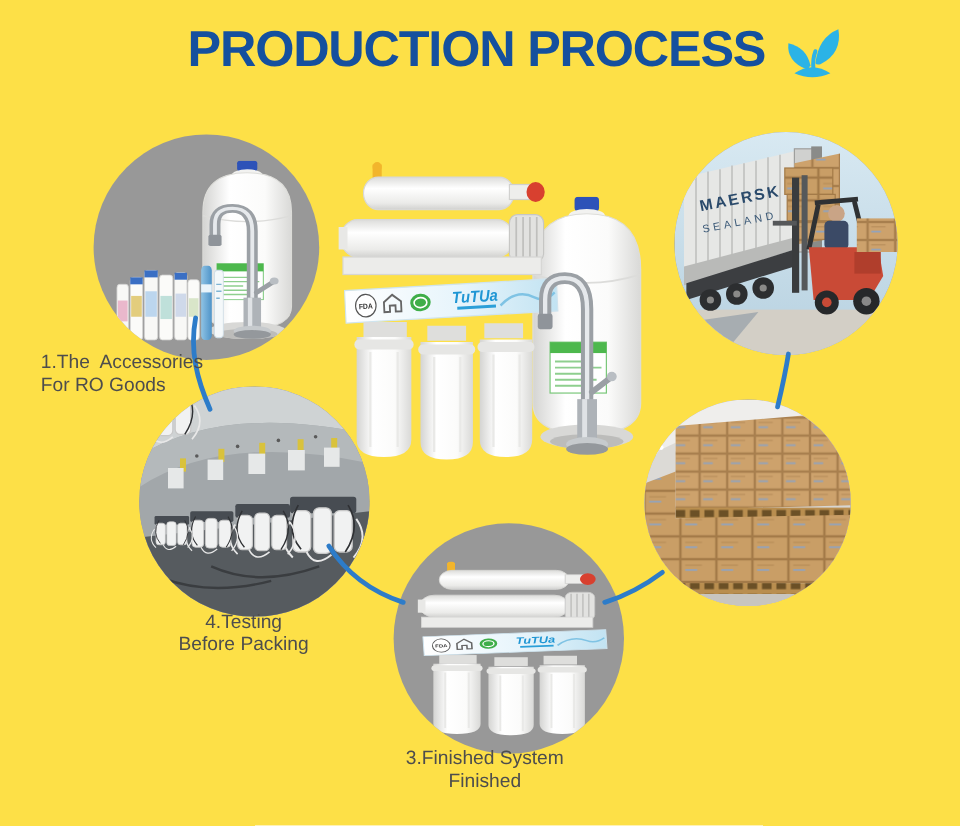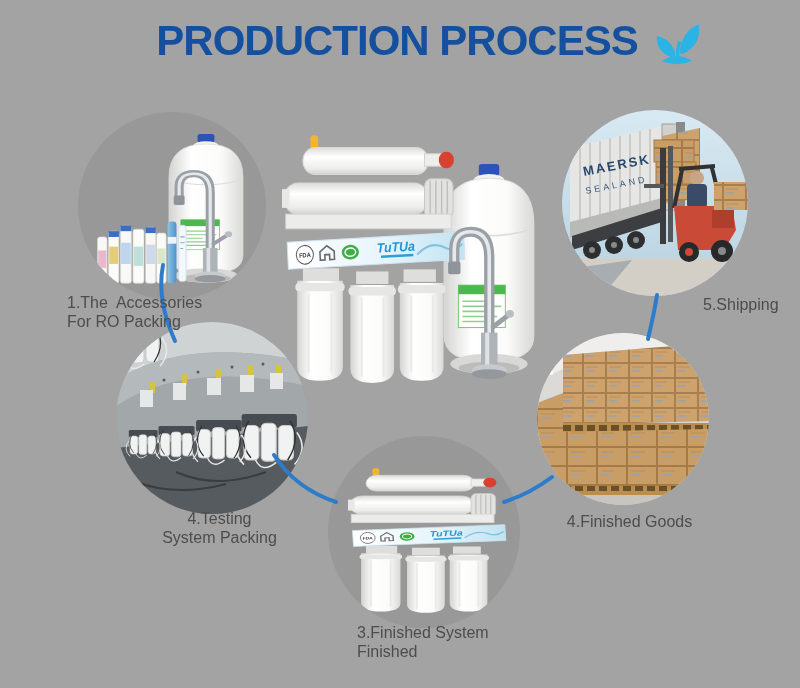--- a/index.html
+++ b/index.html
@@ -1,17 +1,17 @@
 <!DOCTYPE html>
 <html><head>
 <meta charset="utf-8">
 <style>
   html,body{margin:0;padding:0;background:#ffffff;}
   .canvas{
-    position:relative;width:800px;height:688px;background:#a3a3a3;overflow:hidden;
+    position:relative;width:800px;height:688px;background:#fde047;overflow:hidden;
     font-family:"Liberation Sans",sans-serif;
   }
   
   .titlebar{
     position:absolute;left:0;top:16px;width:800px;box-sizing:border-box;
     display:flex;justify-content:center;align-items:center;gap:14px;padding-left:58px;
     z-index:3;
   }
   .page-title{
     margin:0;font-size:42px;font-weight:bold;letter-spacing:-1px;
@@ -26,24 +26,24 @@
   .c3{left:328px;top:436px;width:192px;height:192px;}
   .c4{left:537px;top:333px;width:172px;height:172px;}
   .c5{left:562px;top:110px;width:186px;height:186px;}
   
   .connectors{position:absolute;left:0;top:0;width:800px;height:688px;z-index:6;pointer-events:none;}
   
   .product{position:absolute;left:278px;top:118px;width:268px;height:270px;z-index:5;}
   .product svg{display:block;width:100%;height:100%;}
   
   .step-label{position:absolute;z-index:8;color:#4d4d4d;font-size:16px;line-height:1.17;}
-  .step-label div{white-space:pre-wrap;margin-left:33px;}
+  .step-label div{white-space:pre-wrap;}
   .l1{left:34px;top:294px;width:190px;text-align:left;}
   .l2{left:113px;top:510px;width:180px;text-align:center;}
-  .l3{left:324px;top:624px;width:180px;}
+  .l3{left:314px;top:624px;width:180px;text-align:center;}
   .l4{left:523px;top:513px;width:180px;text-align:center;}
   .l5{left:670px;top:296px;width:120px;text-align:left;}
   .defs-hidden{position:absolute;width:0;height:0;overflow:hidden;}
 </style>
 </head>
 <body>
 
 <div class="canvas">
 
   <svg class="defs-hidden" aria-hidden="true">
@@ -329,30 +329,26 @@
     <g fill="none" stroke="#2d7cc9" stroke-width="4" stroke-linecap="round">
       <path d="M163 265 C158 292 164 316 175 341"></path>
       <path d="M274 455 C290 480 312 494 336 502"></path>
       <path d="M504 502 C520 497 536 489 552 477"></path>
       <path d="M657 295 C655 308 652 322 648 339"></path>
     </g>
   </svg>
 
   <div class="step-label l1">
     <div>1.The  Accessories</div>
-    <div>For RO Packing</div>
+    <div>For RO Goods</div>
   </div>
   <div class="step-label l2">
     <div>4.Testing</div>
-    <div>System Packing</div>
+    <div>Before Packing</div>
   </div>
   <div class="step-label l3">
     <div>3.Finished System</div>
     <div>Finished</div>
   </div>
   <div class="step-label l4">
-    <div>4.Finished Goods</div>
-  </div>
-  <div class="step-label l5">
-    <div>5.Shipping</div>
   </div>
 
 </div>
 
 </body></html>

